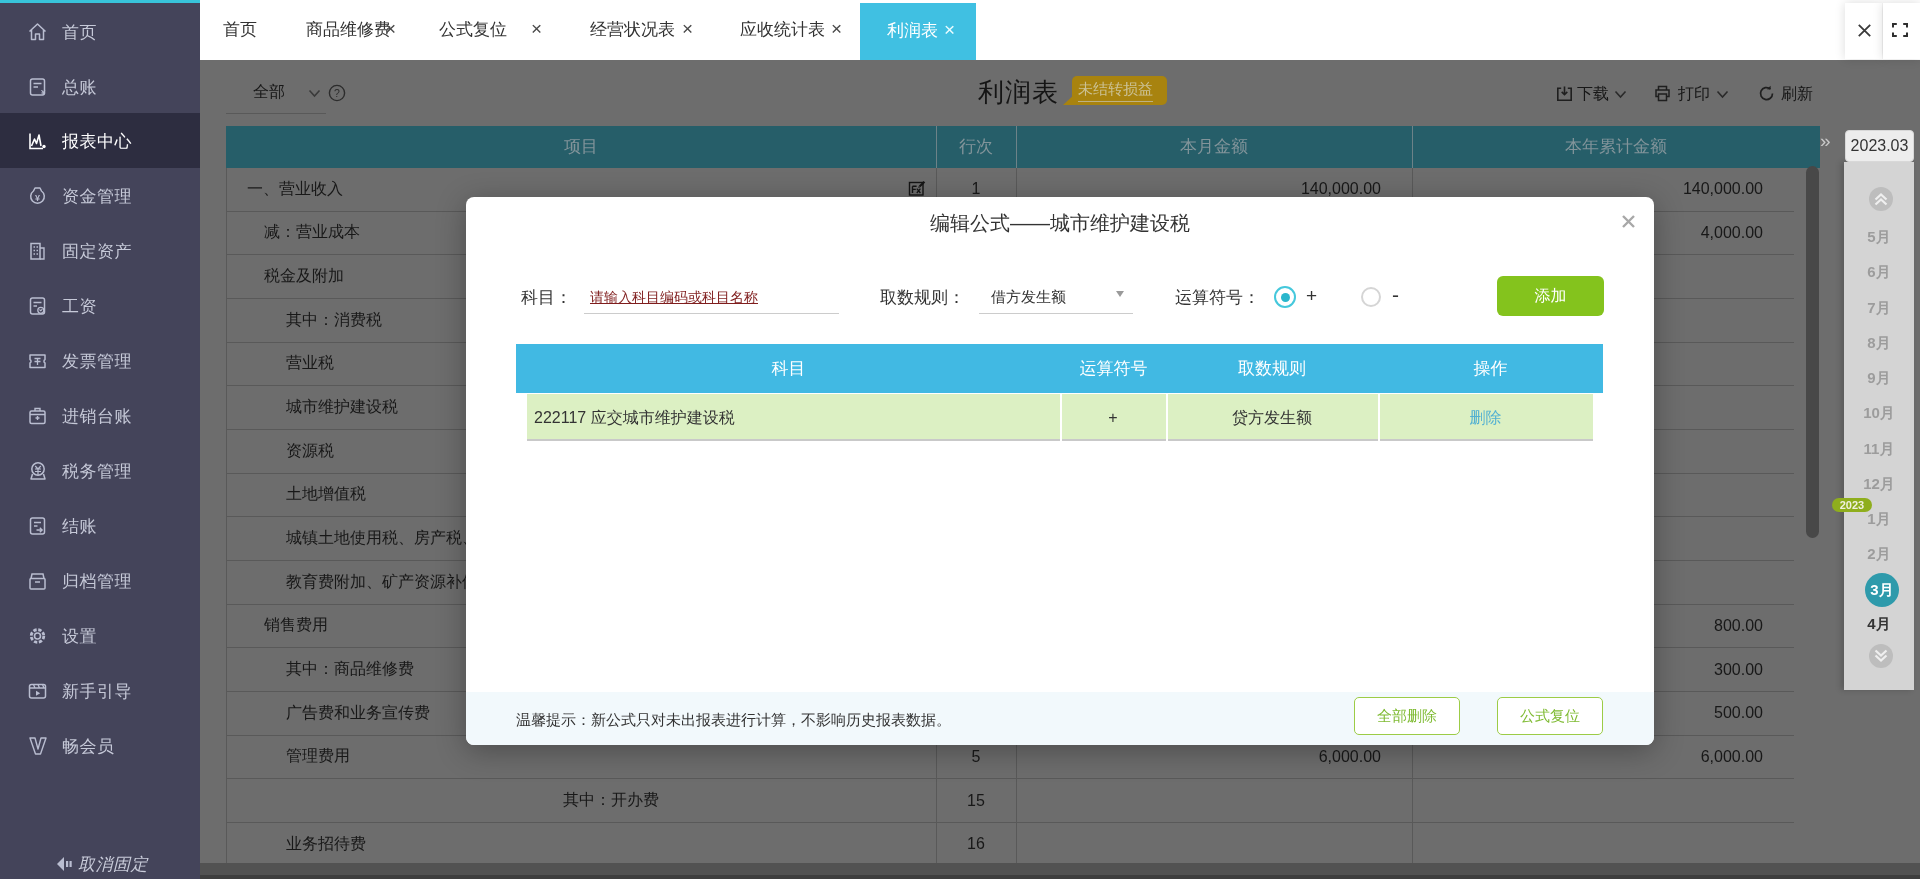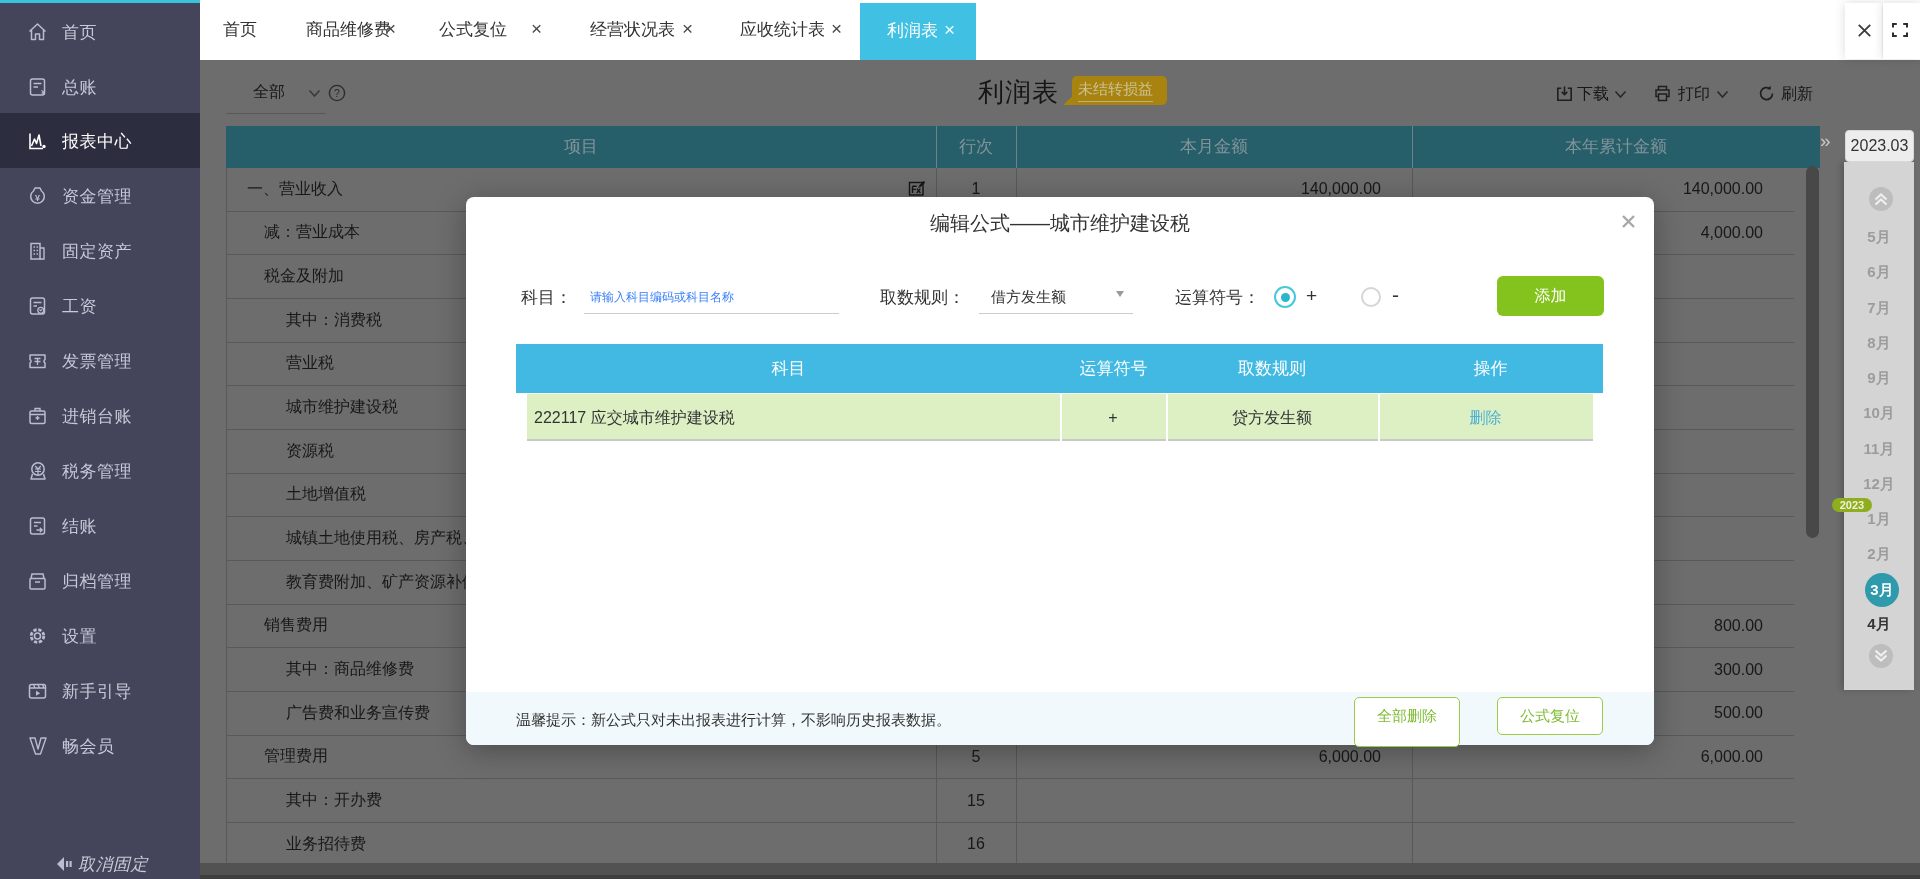--- a/index.html
+++ b/index.html
@@ -148,27 +148,27 @@
         <div class="c3"></div>
         <div class="c4">300.00</div>
       </div>
     <div class="trow">
         <div class="c1" style="padding-left:60px;">广告费和业务宣传费</div>
         <div class="c2">13</div>
         <div class="c3"></div>
         <div class="c4">500.00</div>
       </div>
     <div class="trow">
-        <div class="c1" style="padding-left:38px;">管理费用</div>
+        <div class="c1" style="padding-left:60px;">管理费用</div>
         <div class="c2">5</div>
         <div class="c3">6,000.00</div>
         <div class="c4">6,000.00</div>
       </div>
     <div class="trow">
-        <div class="c1" style="padding-left:60px;">其中：开办费</div>
+        <div class="c1" style="padding-left:60px;text-align:center;">其中：开办费</div>
         <div class="c2">15</div>
         <div class="c3"></div>
         <div class="c4"></div>
       </div>
     <div class="trow">
         <div class="c1" style="padding-left:60px;">业务招待费</div>
         <div class="c2">16</div>
         <div class="c3"></div>
         <div class="c4"></div>
       </div>
@@ -358,21 +358,21 @@
 </div>
 
 <div class="abs" id="modal" style="left:466px;top:197px;width:1188px;height:548px;background:#ffffff;border-radius:8px;box-shadow:0 6px 30px rgba(0,0,0,0.3);">
   <div class="abs" style="left:0;top:13px;width:1188px;text-align:center;font-size:20px;color:#333;">编辑公式——城市维护建设税</div>
   <svg class="abs" style="left:1156px;top:18px;" width="13" height="13" viewBox="0 0 13 13">
       <path d="M1 1 L12 12 M12 1 L1 12" stroke="#a8a8a8" stroke-width="2.4" fill="none"></path>
     </svg>
 
   <div class="abs" style="left:55px;top:89px;font-size:17px;color:#333;">科目：</div>
   <div class="abs" style="left:118px;top:116px;width:255px;border-top:1px solid #ccc;"></div>
-  <div class="abs" style="left:124px;top:92px;font-size:12px;color:#3b82f6;">请输入科目编码或科目名称</div>
+  <div class="abs" style="left:124px;top:92px;font-size:14px;color:#7f1d1d;text-decoration:underline;">请输入科目编码或科目名称</div>
   <div class="abs" style="left:414px;top:89px;font-size:17px;color:#333;">取数规则：</div>
   <div class="abs" style="left:513px;top:116px;width:154px;border-top:1px solid #ccc;"></div>
   <div class="abs" style="left:525px;top:91px;font-size:15px;color:#333;">借方发生额</div>
   <div class="abs" style="left:650px;top:94px;width:0;height:0;border-top:6.5px solid #9a9a9a;border-left:4.5px solid transparent;border-right:4.5px solid transparent;"></div>
   <div class="abs" style="left:709px;top:89px;font-size:17px;color:#333;">运算符号：</div>
   <div class="abs" style="left:808px;top:89px;width:22px;height:22px;border-radius:50%;border:2.5px solid #45c8dc;"></div>
   <div class="abs" style="left:814.5px;top:95.5px;width:9px;height:9px;border-radius:50%;background:#2ab6cc;"></div>
   <div class="abs" style="left:840px;top:88px;font-size:19px;color:#333;">+</div>
   <div class="abs" style="left:895px;top:90px;width:20px;height:20px;border-radius:50%;border:2px solid #d5d5d5;"></div>
   <div class="abs" style="left:926px;top:86px;font-size:21px;color:#333;">-</div>
@@ -389,16 +389,16 @@
     <div class="abs" style="left:533px;top:0;width:2px;height:47px;background:#fff;"></div>
     <div class="abs" style="left:639px;top:0;width:2px;height:47px;background:#fff;"></div>
     <div class="abs" style="left:851px;top:0;width:2px;height:47px;background:#fff;"></div>
     <div class="abs" style="left:533px;top:0;width:106px;height:47px;line-height:47px;text-align:center;">+</div>
     <div class="abs" style="left:639px;top:0;width:212px;height:47px;line-height:47px;text-align:center;">贷方发生额</div>
     <div class="abs" style="left:851px;top:0;width:215px;height:53px;line-height:47px;text-align:center;color:#52b0d2;">删除</div>
   </div>
 
   <div class="abs" style="left:0;top:495px;width:1188px;height:53px;background:#f2f9fc;border-radius:0 0 8px 8px;">
     <div class="abs" style="left:50px;top:19px;font-size:15px;color:#333;">温馨提示：新公式只对未出报表进行计算，不影响历史报表数据。</div>
-    <div class="abs" style="left:888px;top:5px;width:106px;height:50px;border:1.5px solid #9ccc46;border-radius:5px;background:#fff;color:#7fbb33;font-size:15px;text-align:center;line-height:35px;">全部删除</div>
+    <div class="abs" style="left:888px;top:5px;width:106px;height:38px;border:1.5px solid #9ccc46;border-radius:5px;background:#fff;color:#7fbb33;font-size:15px;text-align:center;line-height:35px;">全部删除</div>
     <div class="abs" style="left:1031px;top:5px;width:106px;height:38px;border:1.5px solid #9ccc46;border-radius:5px;background:#fff;color:#7fbb33;font-size:15px;text-align:center;line-height:35px;">公式复位</div>
   </div>
 </div>
 
 </body></html>

